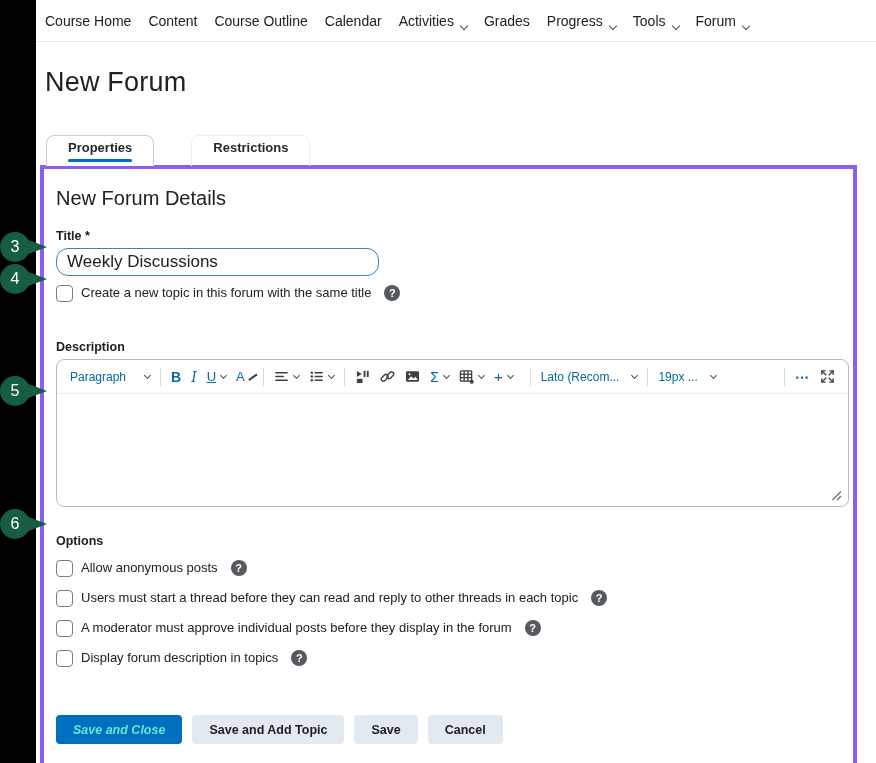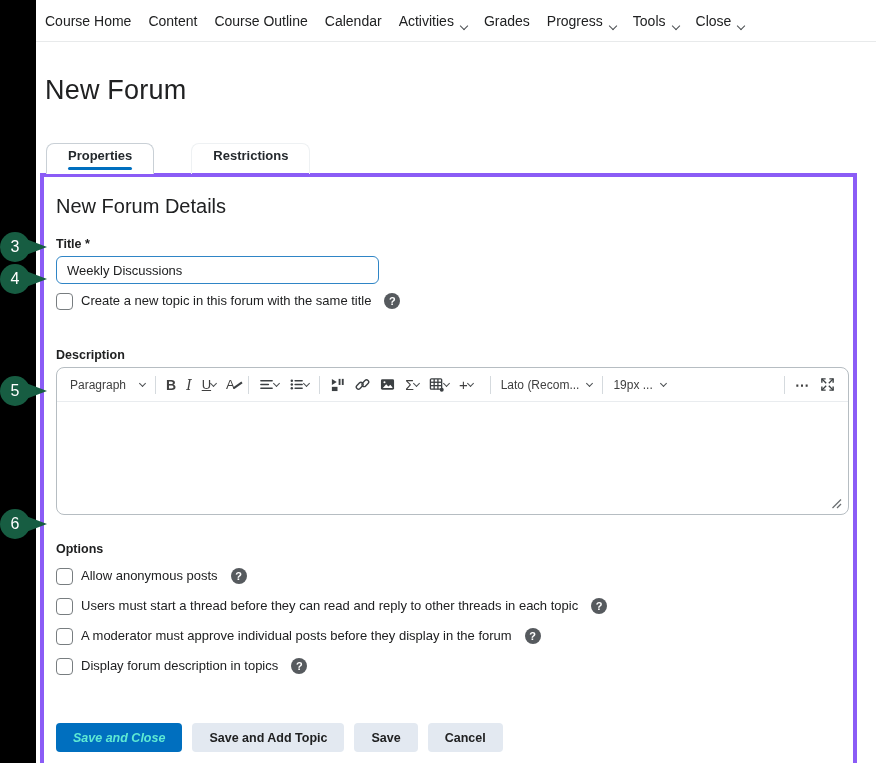--- a/index.html
+++ b/index.html
@@ -8,48 +8,48 @@
 
   .sidebar { position:absolute; left:0; top:0; width:36px; height:763px; background:#000; }
 
   .main { position:absolute; left:36px; top:0; width:840px; }
 
   
   .navbar { display:flex; align-items:center; height:42px; padding-left:9px; gap:17px; border-bottom:1px solid #e8eaeb; background:#fff; }
   .nav-item { font-size:14px; color:#202122; display:flex; align-items:flex-end; gap:7px; cursor:pointer; white-space:nowrap; }
   .chev { display:inline-block; width:6px; height:6px; border-right:1.6px solid #4a4e51; border-bottom:1.6px solid #4a4e51; transform:rotate(45deg); margin-top:-4px; }
 
-  .page-title { font-size:27px; font-weight:500; letter-spacing:.2px; color:#202122; margin:32px 0 0 9px; line-height:32px; }
+  .page-title { font-size:27px; font-weight:500; letter-spacing:.2px; color:#202122; margin:24px 0 0 9px; line-height:32px; }
 
   
   .tabs { display:flex; margin:37px 0 -1px 10px; position:relative; z-index:2; }
   .tab { height:31px; padding:0 21px; display:flex; flex-direction:column; align-items:center; justify-content:center; font-size:13px; font-weight:700; color:#24292d; border-radius:8px 8px 0 0; cursor:pointer; background:transparent; }
   .tab.active { background:#fff; border:1px solid #c9d0d6; border-bottom:1px solid #fff; }
   .tab.inactive { border:1px solid #eef1f3; border-bottom:none;margin-left:37px; }
   .tab-underline { height:3px; width:100%; background:#006fbf; border-radius:1.5px; margin-top:4px; }
   .tab-underline.hidden { background:transparent; }
 
   
   .panel { margin-left:4px; width:817px; height:652px; border:4px solid #8b5cf6; background:#fff; padding:16px 12px 15px 12px; position:relative; z-index:1; }
   .section-heading { font-size:20px; font-weight:500; color:#202122; margin-top:2px; }
 
   .field-label { font-size:12.5px; font-weight:700; color:#202122; }
   .lbl-title { display:block; margin-top:19px; }
 
-  .title-input { display:block; margin-top:5px; width:323px; height:28px; border:1.5px solid #2f85c6; border-radius:6px; padding:0 10px; font-size:13px; font-family:"Liberation Sans",sans-serif; color:#202122; outline:none; background:#fff; }
+  .title-input { display:block; margin-top:5px; width:323px; height:28px; border:1.5px solid #2f85c6; border-radius:12px; padding:0 10px; font-size:17px; font-family:"Liberation Sans",sans-serif; color:#202122; outline:none; background:#fff; }
 
   .cb-row { display:flex; margin-top:9px; font-size:13px; color:#202122; }
   .cb { appearance:none; -webkit-appearance:none; width:17px; height:17px; border:1px solid #787d80; border-radius:4px; background:#fff; margin:0 8px 0 0; flex:none; cursor:pointer; }
   .help { width:16px; height:16px; border-radius:50%; background:#565a5e; color:#fff; font-size:11px; font-weight:700; display:flex; align-items:center; justify-content:center; margin-left:13px; cursor:pointer; flex:none; line-height:1; }
 
   .lbl-desc { display:block; margin-top:38px; }
 
   .editor { margin-top:5px; width:793px; height:148px; border:1px solid #b6bdc2; border-radius:8px; background:#fff; position:relative; }
   .toolbar { display:flex; align-items:center; height:34px; padding:0 8px; border-bottom:1px solid #e9ecef; color:#3c4043; }
-  .tb-btn { display:flex; align-items:center; padding:4px 5px; font-size:12px; color:#404040; cursor:pointer; border-radius:4px; white-space:nowrap;justify-content:flex-end; }
+  .tb-btn { display:flex; align-items:center; gap:5px; padding:4px 5px; font-size:12px; color:#0369a1; cursor:pointer; border-radius:4px; white-space:nowrap;justify-content:flex-end; }
   .tb-btn .chev { width:5px; height:5px; margin-top:-2px; }
   .tb-divider { width:1px; height:18px; background:#d5dade; margin:0 5px; flex:none; }
   .tb-bold { font-weight:700; font-size:14px; }
   .tb-italic { font-family:"DejaVu Serif", serif; font-style:italic; font-size:14px; }
   .tb-underline { text-decoration:underline; font-size:13px; }
   .tb-sigma { font-size:14px; }
   .tb-plus { font-size:15px; font-weight:400; }
   .tb-more { font-size:14px; font-weight:700; letter-spacing:1px; }
   .slash { display:inline-block; width:1.5px; height:10px; background:#3c4043; transform:rotate(55deg); margin-left:2px; }
   .editor-body { height:96px; padding:8px 10px; font-size:14px; color:#202122; cursor:text; }
@@ -100,21 +100,21 @@
       </div>
     <div class="nav-item">
         <span>Progress</span>
         <span class="chev"></span>
       </div>
     <div class="nav-item">
         <span>Tools</span>
         <span class="chev"></span>
       </div>
     <div class="nav-item">
-        <span>Close</span>
+        <span>Forum</span>
         <span class="chev"></span>
       </div>
   </div>
 
   <h1 class="page-title">New Forum</h1>
 
   <div class="tabs">
     <div class="tab active">
       <span>Properties</span>
       <div class="tab-underline"></div>

